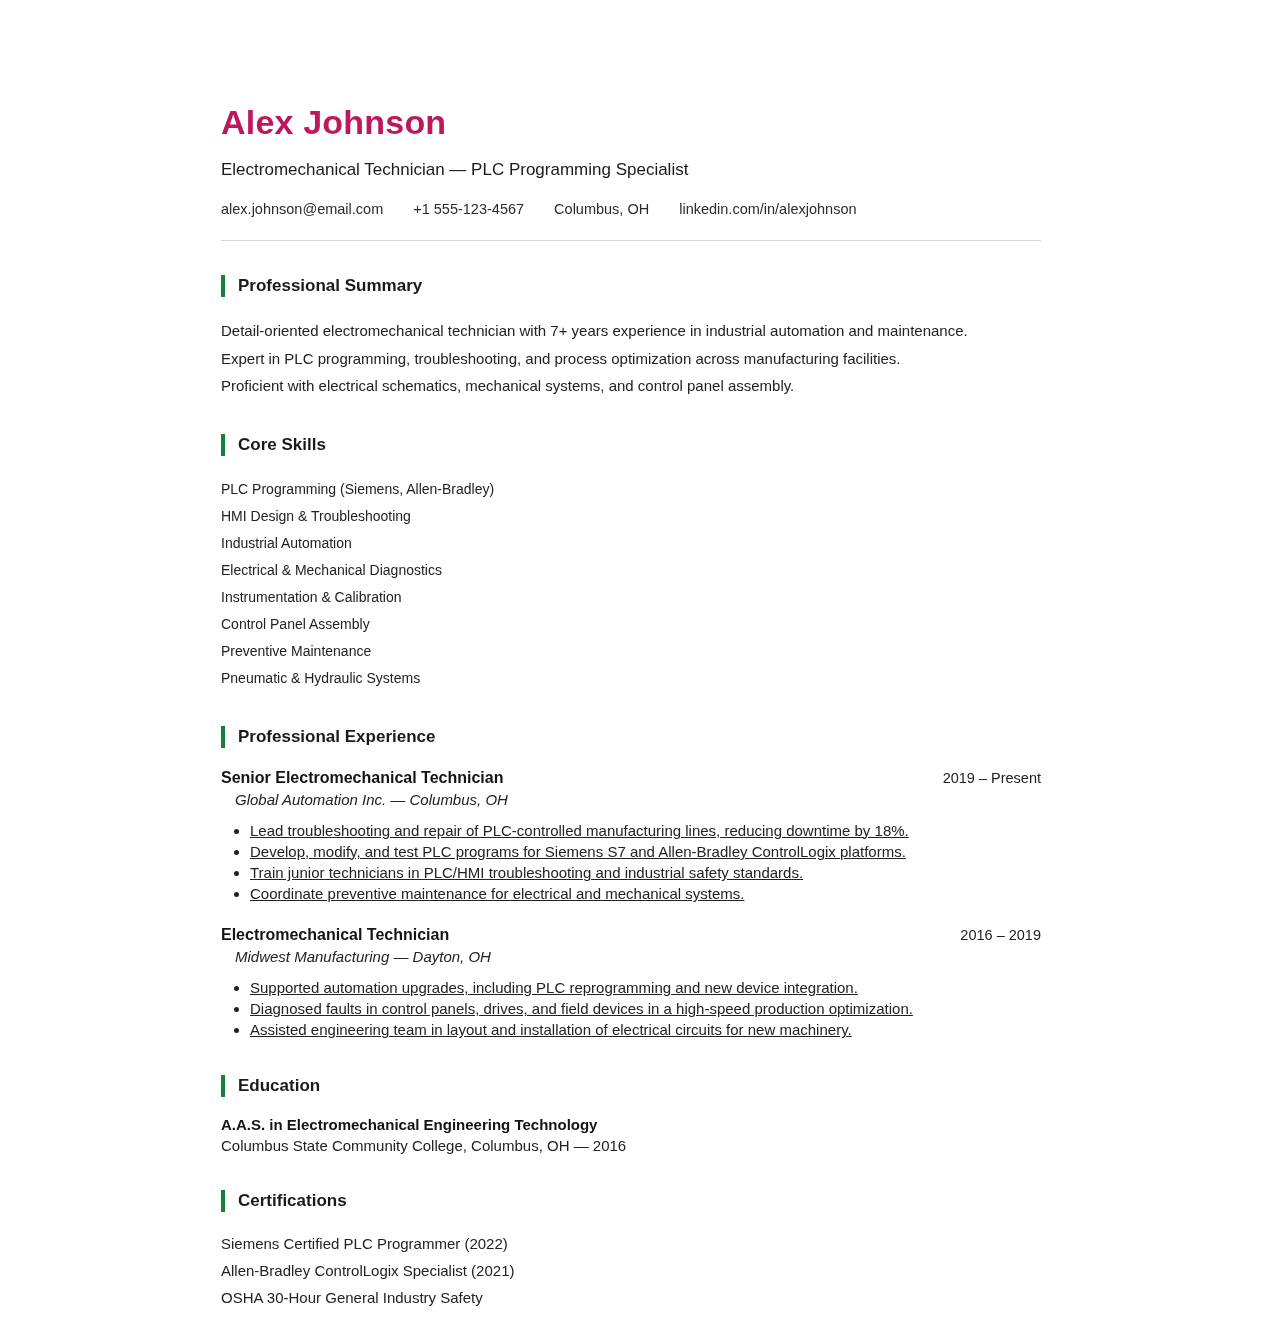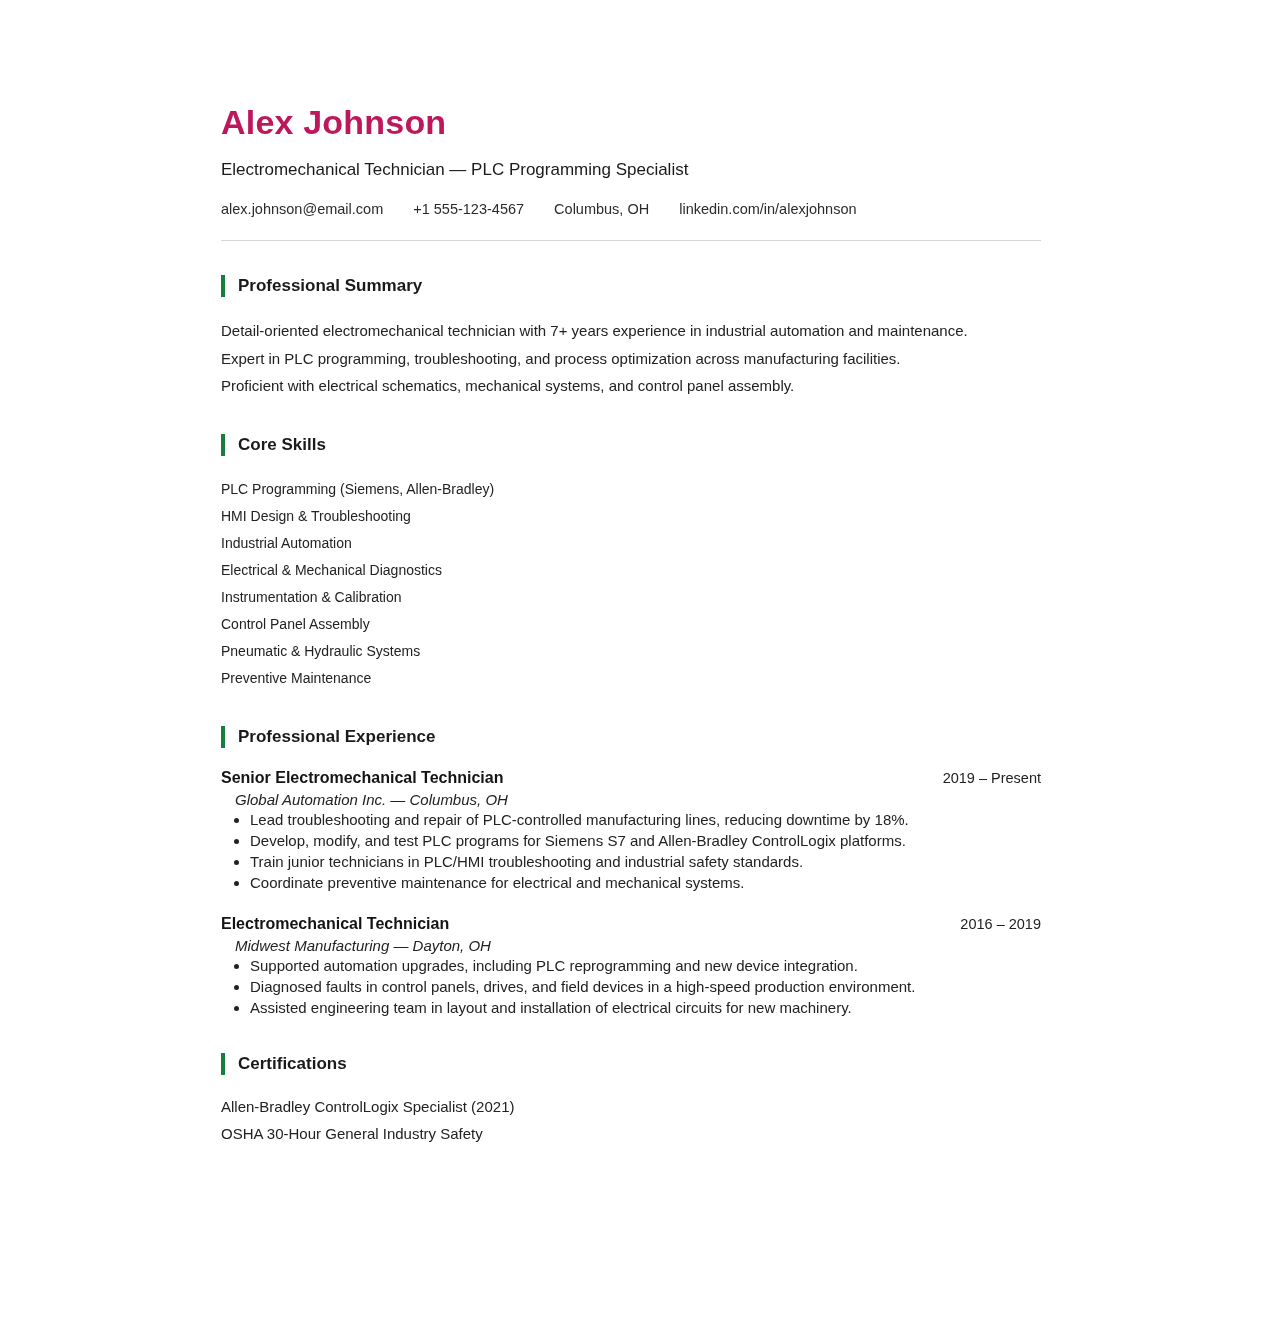--- a/index.html
+++ b/index.html
@@ -53,21 +53,21 @@
   }
   .summary-lines { margin-top: 20px; font-size: 15px; color: #222; }
   .summary-lines .line { line-height: 27.5px; }
   .skill-list { margin-top: 20px; font-size: 14px; color: #222; list-style: none; }
   .skill-list li { line-height: 27px; }
   .job { margin-top: 21px; }
   .job-header { display: flex; justify-content: space-between; align-items: center; }
   .job-role { font-size: 16px; font-weight: 700; color: #141414; }
   .job-dates { font-size: 14.5px; color: #222; }
   .job-company { margin-top: 4px; font-size: 15px; font-style: italic; color: #222; margin-left: 14px; }
-  .job-bullets { margin-top: 1px; padding-left: 29px; font-size: 15px; color: #222; }
+  .job-bullets { margin-top: 12px; padding-left: 29px; font-size: 15px; color: #222; text-decoration: underline; }
   .job-bullets li { line-height: 21.3px; }
   .edu-degree { margin-top: 17px; font-size: 15px; font-weight: 700; color: #141414; line-height: 21px; }
   .edu-school { font-size: 15px; color: #222; line-height: 21px; }
   .cert-list { margin-top: 18px; font-size: 15px; color: #222; list-style: none; }
   .cert-list li { line-height: 27px; }
 </style>
 </head>
 <body>
 
 <div class="page">
@@ -95,22 +95,22 @@
 
   <section class="section">
     <h2 class="section-heading">Core Skills</h2>
     <ul class="skill-list">
       <li>PLC Programming (Siemens, Allen-Bradley)</li>
       <li>HMI Design &amp; Troubleshooting</li>
       <li>Industrial Automation</li>
       <li>Electrical &amp; Mechanical Diagnostics</li>
       <li>Instrumentation &amp; Calibration</li>
       <li>Control Panel Assembly</li>
+      <li>Preventive Maintenance</li>
       <li>Pneumatic &amp; Hydraulic Systems</li>
-      <li>Preventive Maintenance</li>
     </ul>
   </section>
 
   <section class="section">
     <h2 class="section-heading">Professional Experience</h2>
 
     <div class="job">
       <div class="job-header">
         <span class="job-role">Senior Electromechanical Technician</span>
         <span class="job-dates">2019 – Present</span>
@@ -125,28 +125,34 @@
     </div>
 
     <div class="job">
       <div class="job-header">
         <span class="job-role">Electromechanical Technician</span>
         <span class="job-dates">2016 – 2019</span>
       </div>
       <div class="job-company">Midwest Manufacturing — Dayton, OH</div>
       <ul class="job-bullets">
         <li>Supported automation upgrades, including PLC reprogramming and new device integration.</li>
-        <li>Diagnosed faults in control panels, drives, and field devices in a high-speed production environment.</li>
+        <li>Diagnosed faults in control panels, drives, and field devices in a high-speed production optimization.</li>
         <li>Assisted engineering team in layout and installation of electrical circuits for new machinery.</li>
       </ul>
     </div>
   </section>
 
+  <section class="section">
+    <h2 class="section-heading">Education</h2>
+    <div class="edu-degree">A.A.S. in Electromechanical Engineering Technology</div>
+    <div class="edu-school">Columbus State Community College, Columbus, OH — 2016</div>
+  </section>
 
   <section class="section">
     <h2 class="section-heading">Certifications</h2>
     <ul class="cert-list">
+      <li>Siemens Certified PLC Programmer (2022)</li>
       <li>Allen-Bradley ControlLogix Specialist (2021)</li>
       <li>OSHA 30-Hour General Industry Safety</li>
     </ul>
   </section>
 
 </div>
 
 </body></html>

